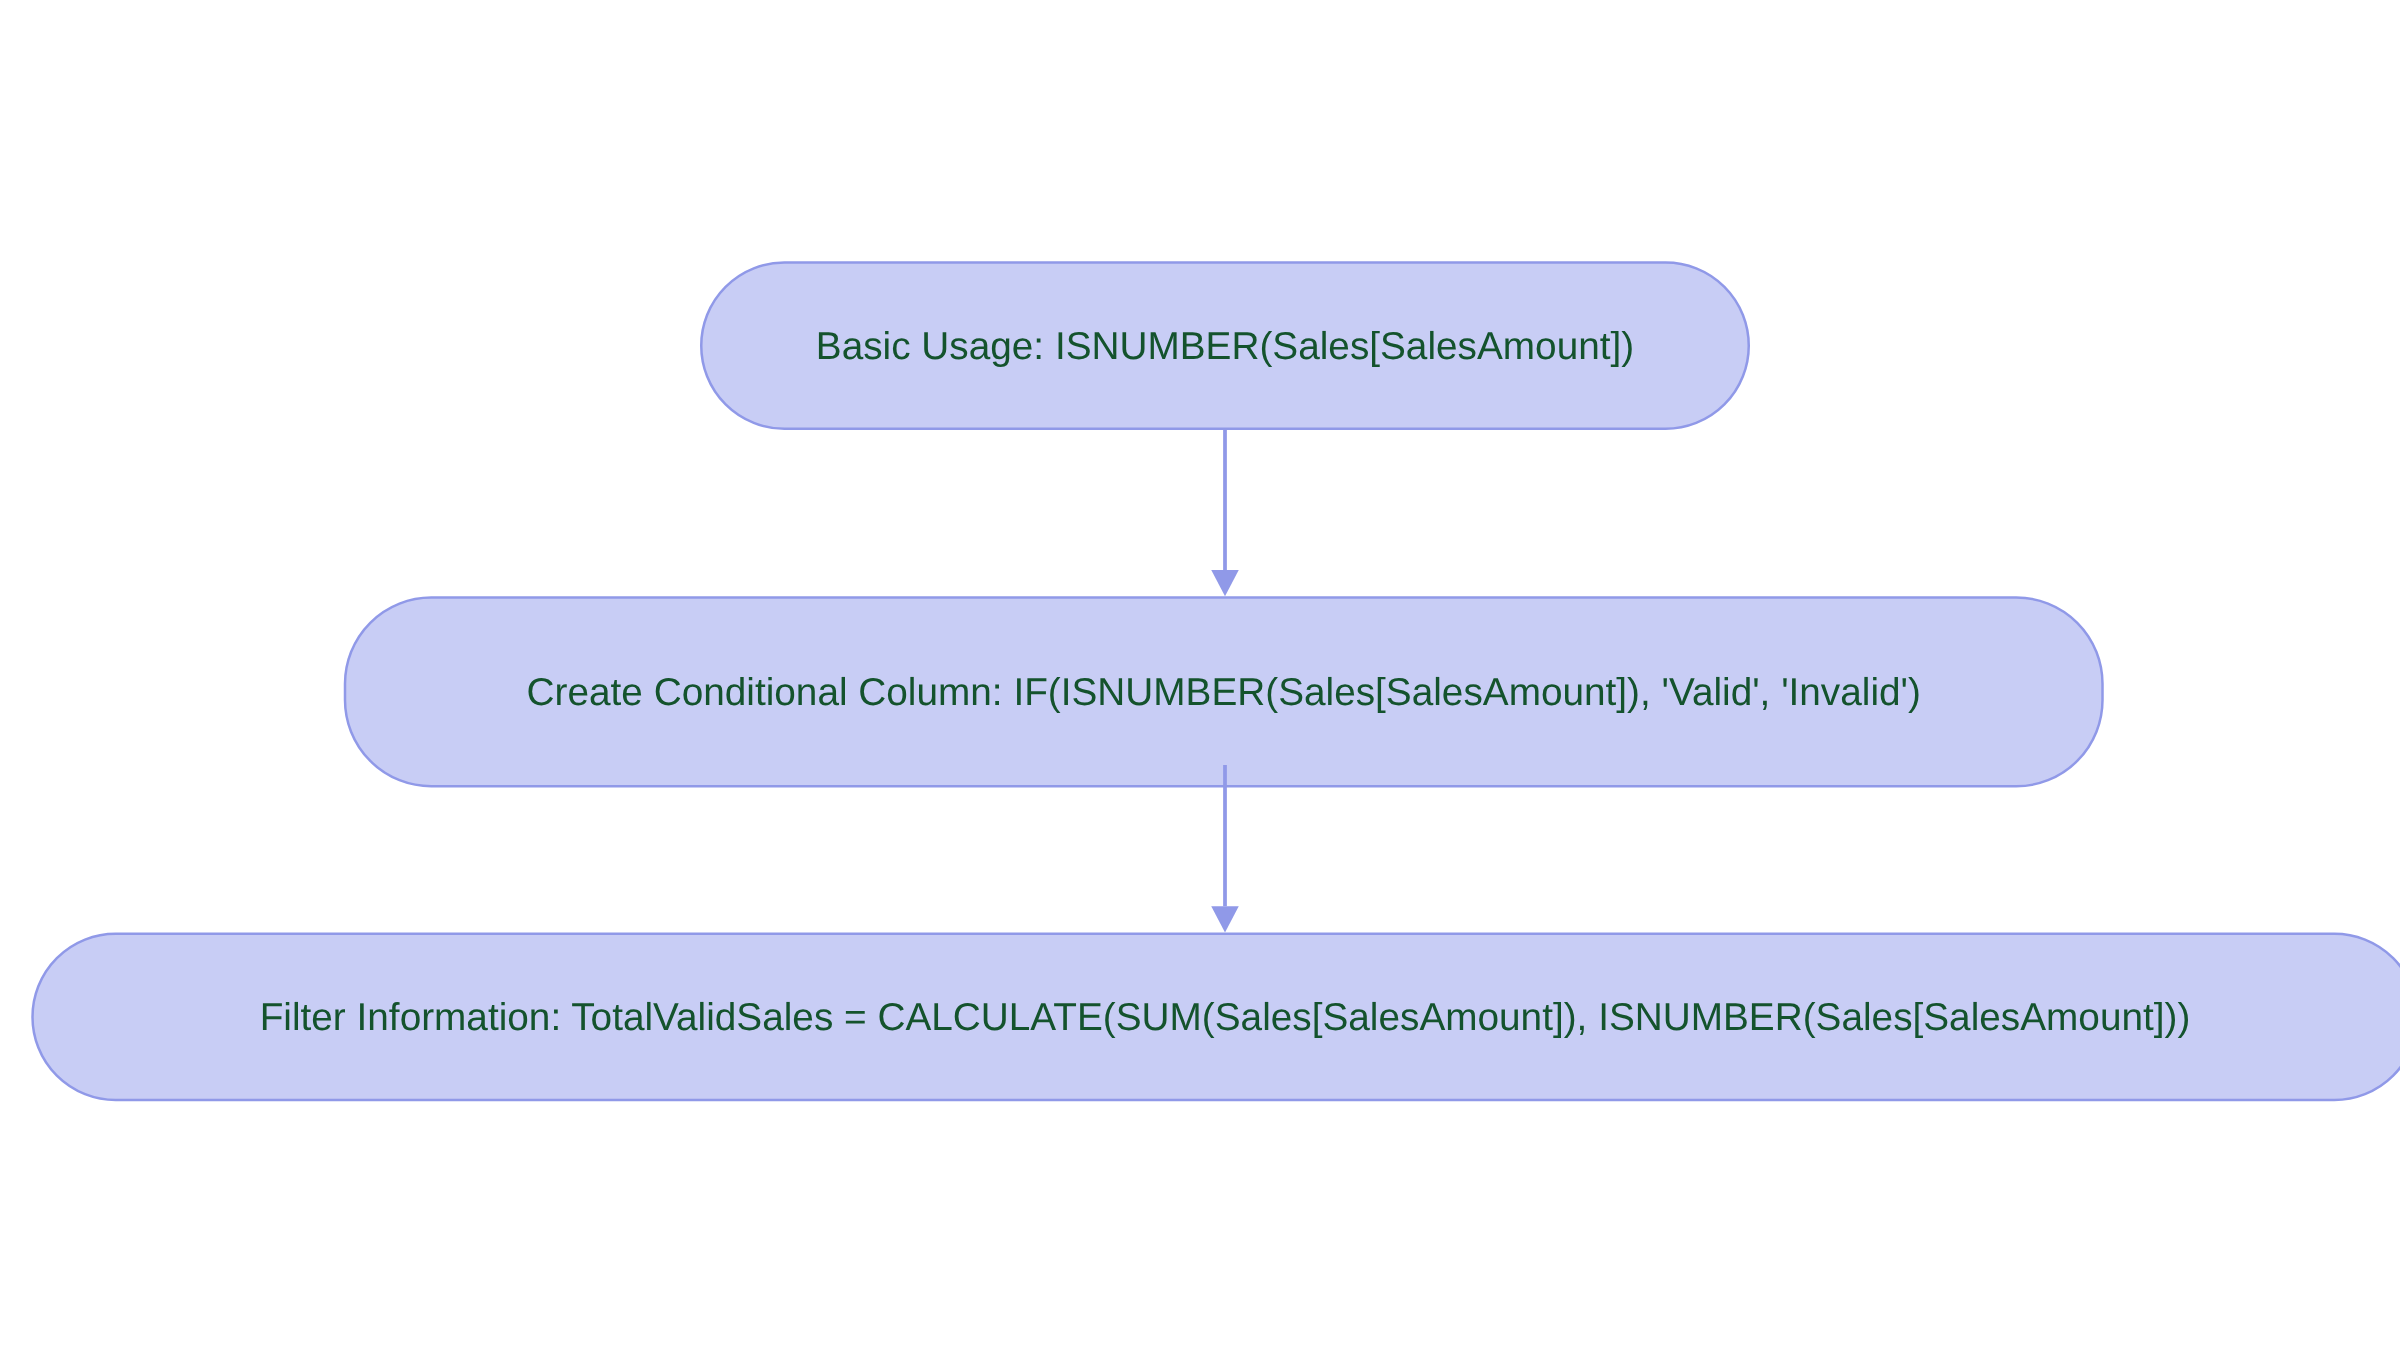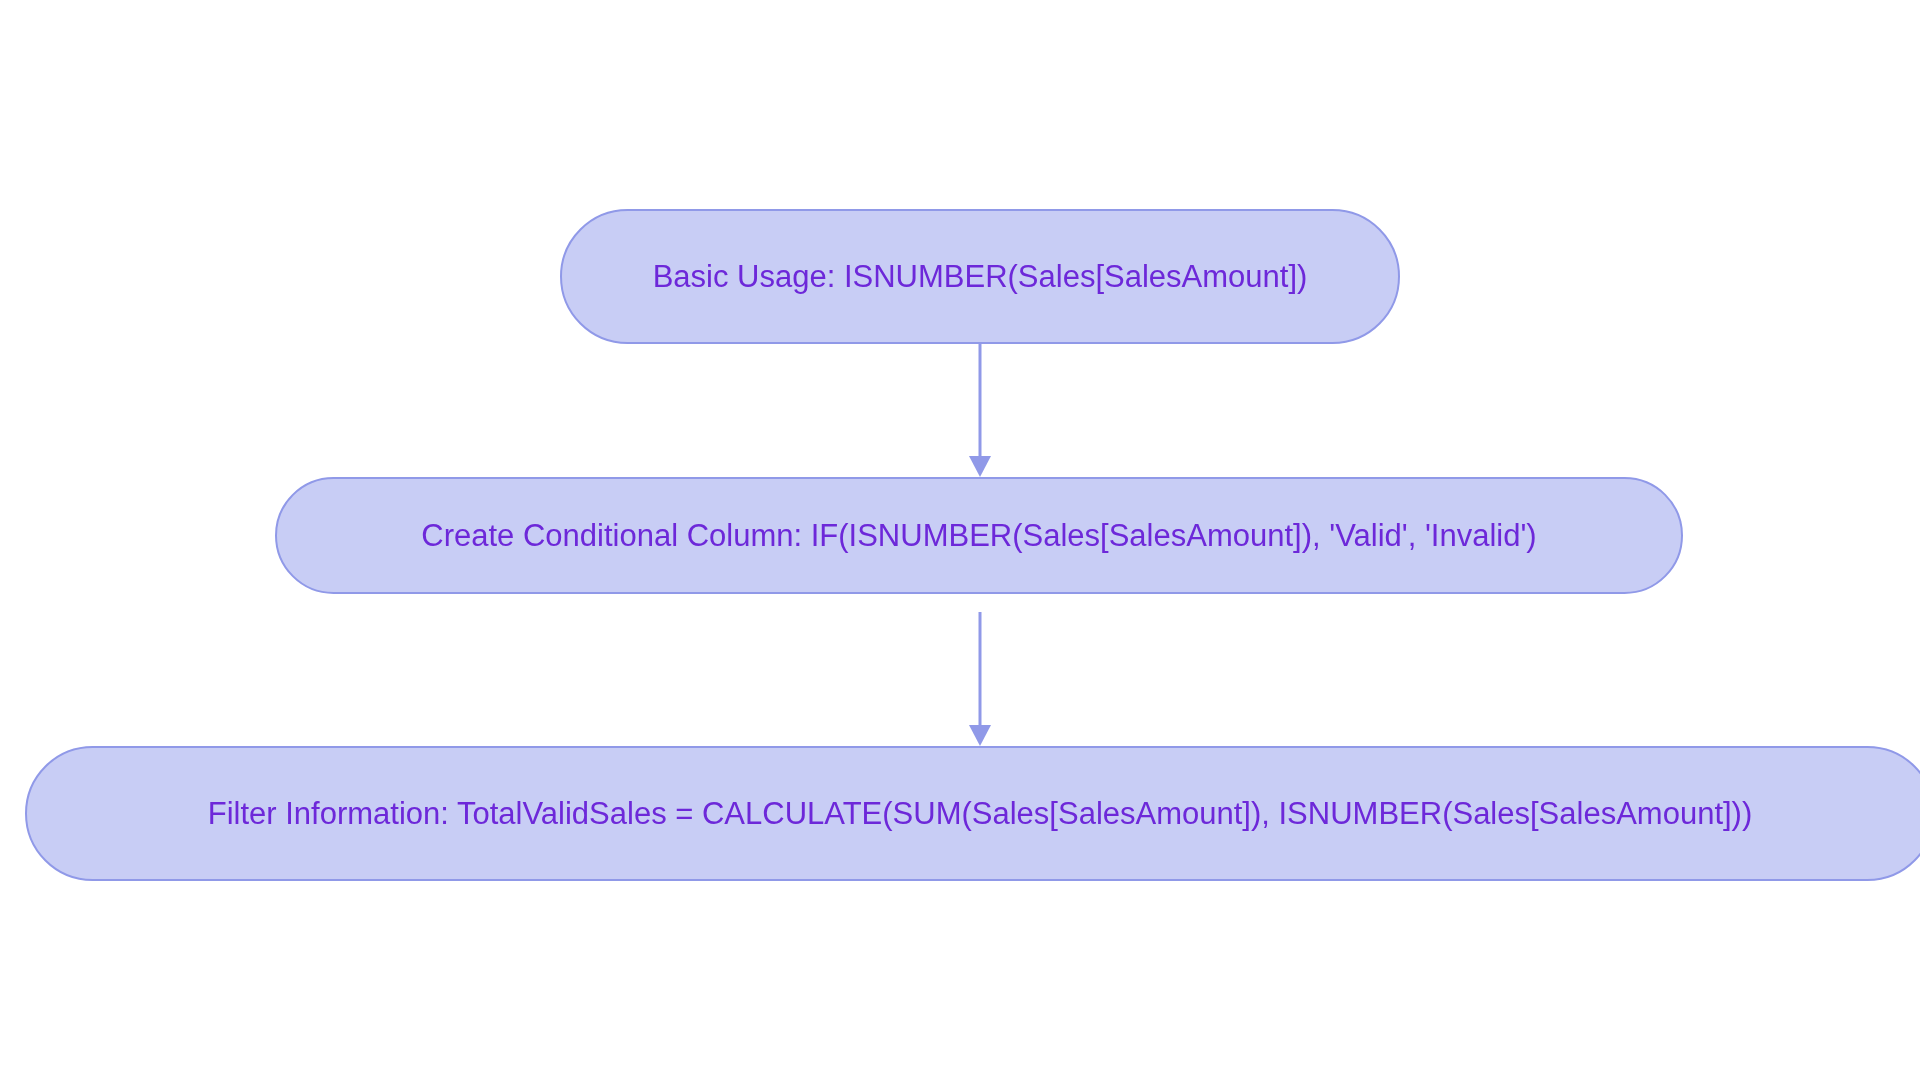--- a/index.html
+++ b/index.html
@@ -13,42 +13,42 @@
   }
   .canvas {
     position: relative;
     width: 1920px;
     height: 1083px;
   }
   .node {
     position: absolute;
     background: #c8cdf5;
     border: 2px solid #9099e8;
-    color: #6d28d9;
+    color: #14532d;
     font-size: 31px;
     display: flex;
     align-items: center;
     justify-content: center;
     white-space: nowrap;
     box-sizing: border-box;
     padding: 0 48px;
     text-align: right;
   }
   .node-1 {
     left: 560px;
     top: 209px;
     width: 840px;
     height: 135px;
     border-radius: 70px;
   }
   .node-2 {
     left: 275px;
     top: 477px;
     width: 1408px;
-    height: 117px;
+    height: 153px;
     border-radius: 70px;
   }
   .node-3 {
     left: 25px;
     top: 746px;
     width: 1910px;
     height: 135px;
     border-radius: 70px;
   }
   svg.connector {

